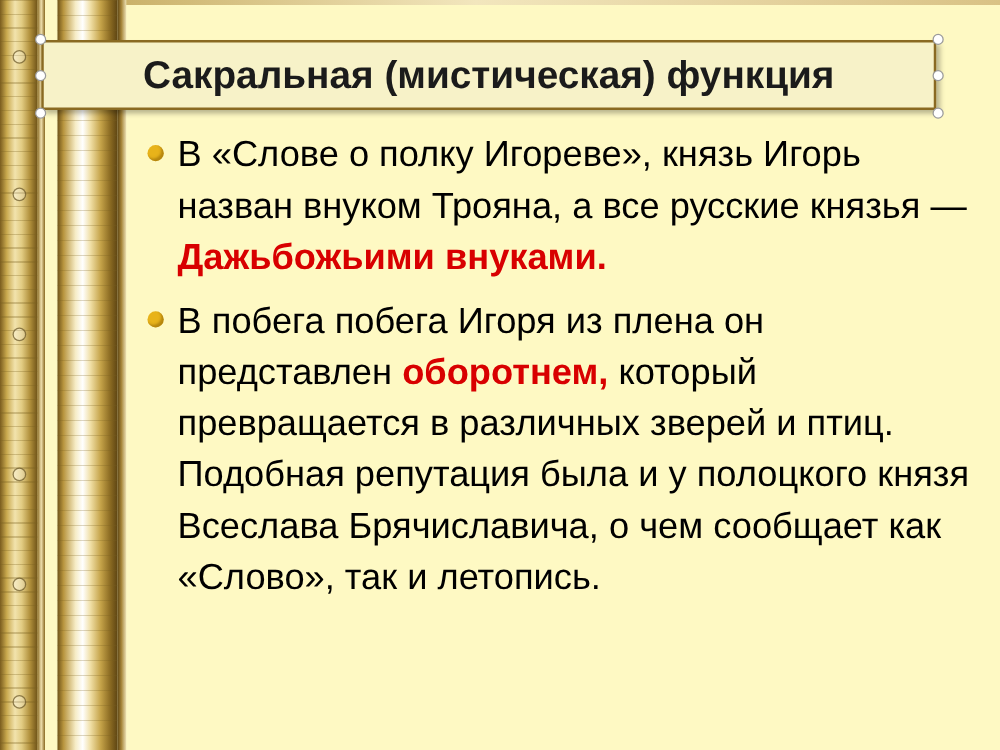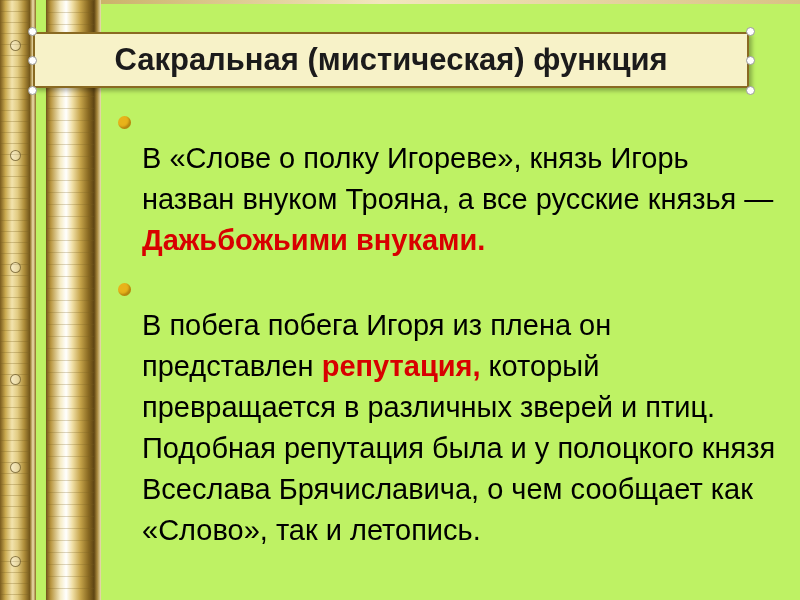--- a/index.html
+++ b/index.html
@@ -10,21 +10,21 @@
     width: 800px;
     height: 600px;
     background: #ffffff;
     font-family: "Liberation Sans", sans-serif;
     overflow: hidden;
   }
   .slide {
     position: relative;
     width: 800px;
     height: 600px;
-    background: #bef264;
+    background: #fef9c3;
     overflow: hidden;
   }
 
   
   .left-border {
     position: absolute;
     left: 0;
     top: 0;
     width: 30px;
     height: 600px;
@@ -169,21 +169,20 @@
     border-radius: 50%;
     background: #e8b31a;
     box-shadow: inset -2px -2px 2px rgba(120,80,0,0.45);
   }
   .bullet-text {
     flex: 1 1 auto;
     font-family: "Liberation Sans", sans-serif;
     font-size: 29px;
     line-height: 41px;
     color: #000000;
-    margin-top: 34px;
   }
   .em-red {
     color: #d80000;
     font-weight: bold;
   }
 </style>
 </head>
 <body>
 
 <div class="slide">
@@ -221,18 +220,18 @@
       <div class="bullet-text">
         <span> В «Слове о полку Игореве», князь Игорь назван внуком Трояна, а все русские князья — </span><span class="em-red">Дажьбожьими внуками.</span>
       </div>
     </div>
 
     <div class="bullet-row">
       <div class="bullet-mark">
         <span class="bullet-dot"></span>
       </div>
       <div class="bullet-text">
-        <span> В побега побега Игоря из плена он представлен </span><span class="em-red">репутация,</span><span> который превращается в различных зверей и птиц. Подобная репутация была и у полоцкого князя Всеслава Брячиславича, о чем сообщает как «Слово», так и летопись.</span>
+        <span> В побега побега Игоря из плена он представлен </span><span class="em-red">оборотнем,</span><span> который превращается в различных зверей и птиц. Подобная репутация была и у полоцкого князя Всеслава Брячиславича, о чем сообщает как «Слово», так и летопись.</span>
       </div>
     </div>
 
   </div>
 </div>
 
 </body></html>

